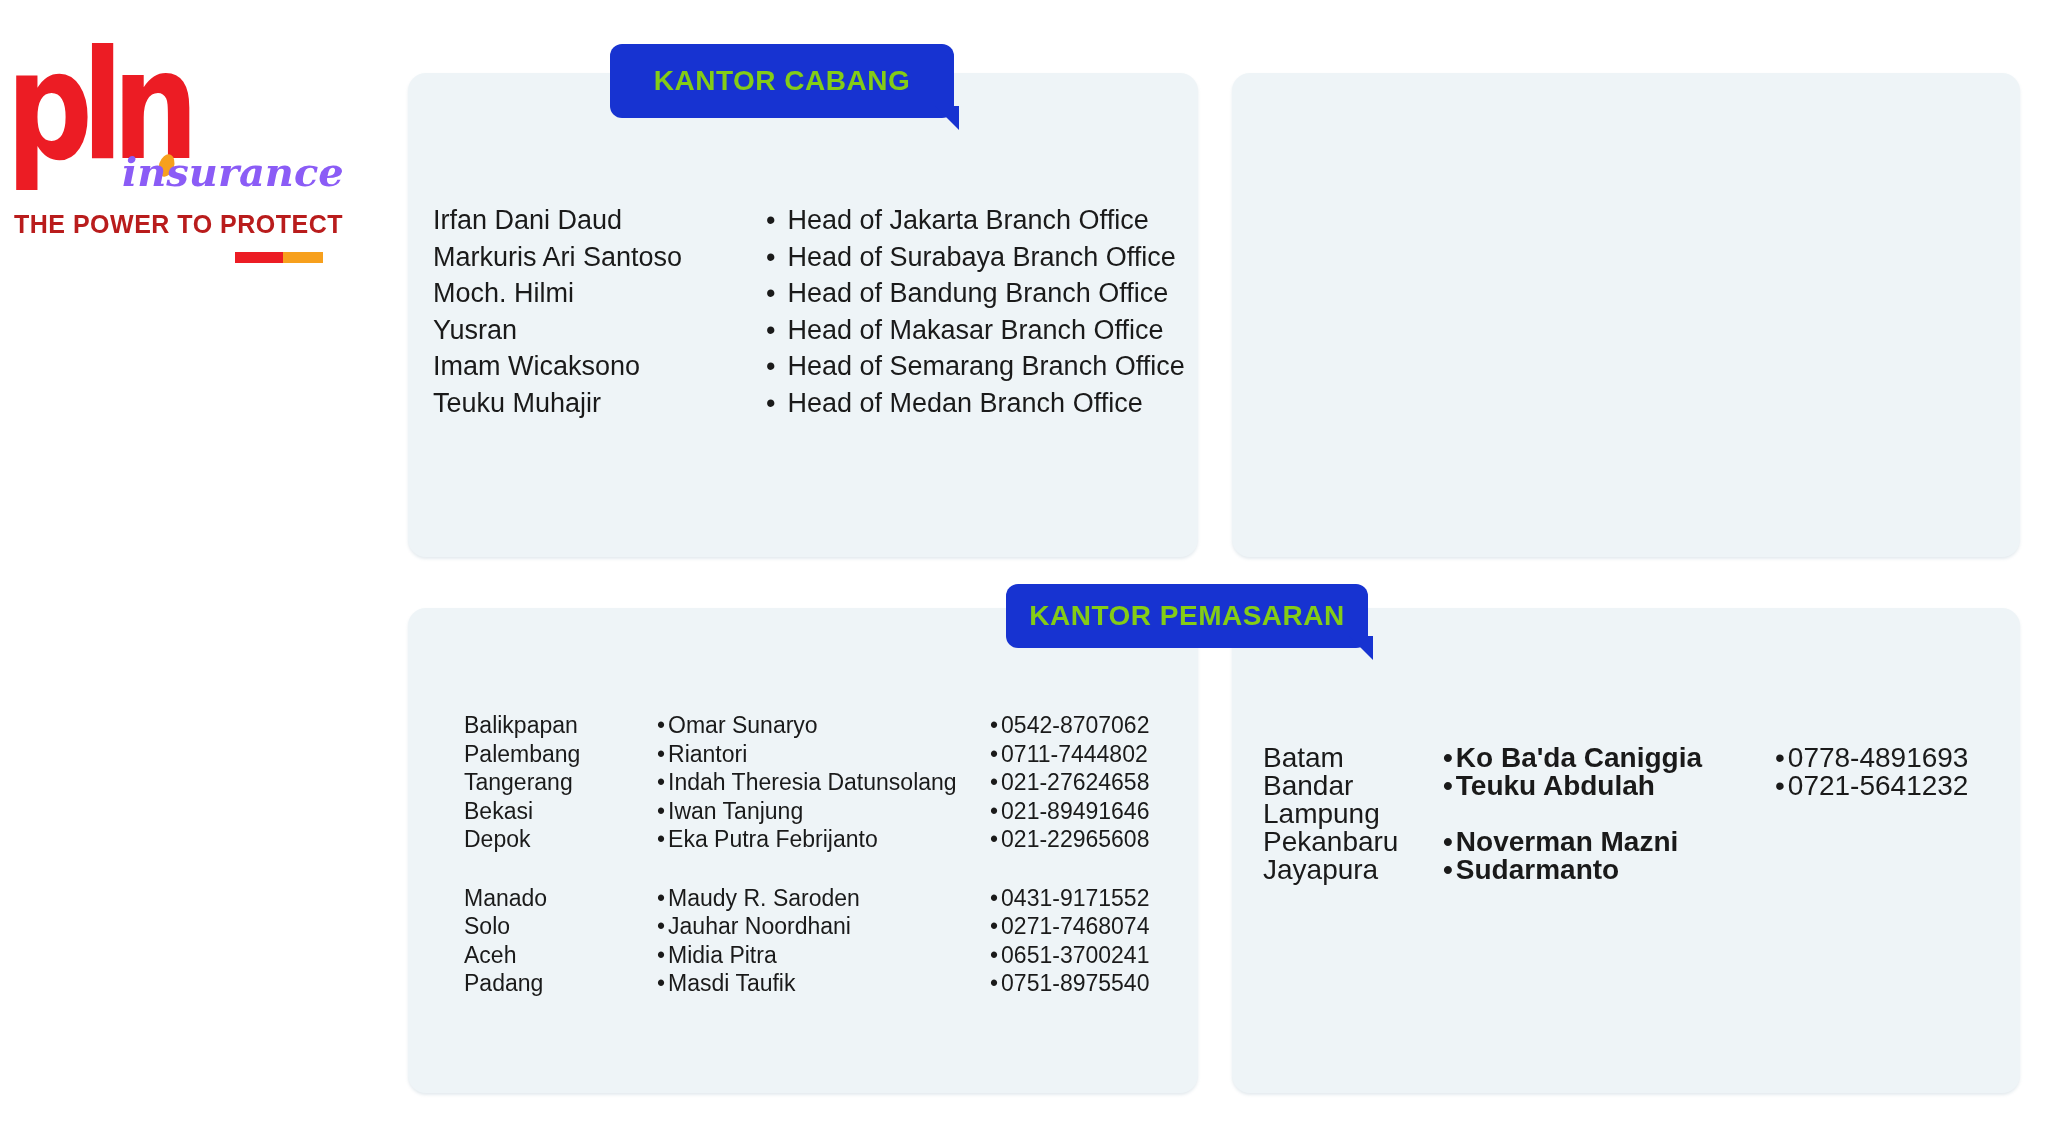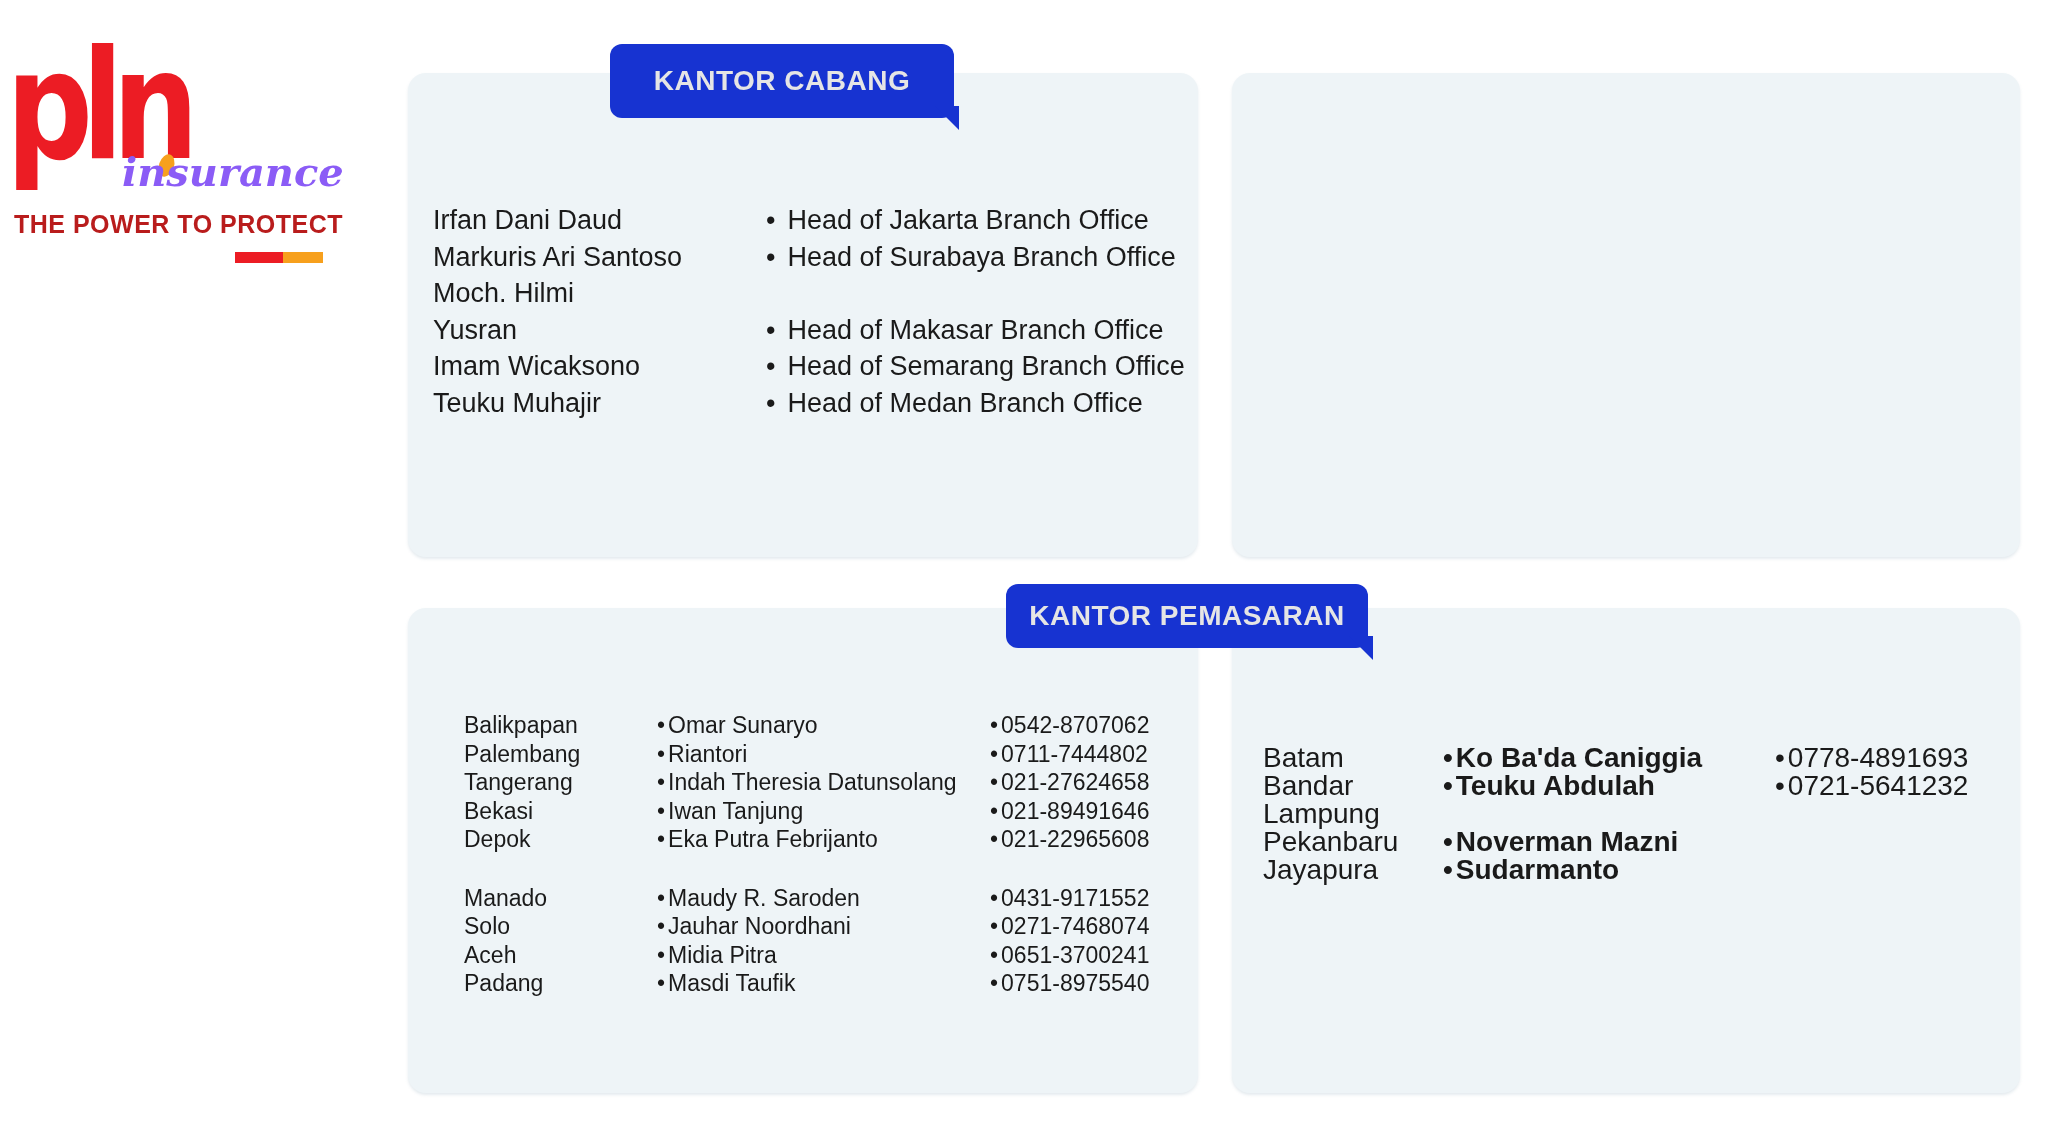--- a/index.html
+++ b/index.html
@@ -87,21 +87,21 @@
   }
   .panel-tl { left: 408px;  top: 73px;  width: 790px; height: 484px; }
   .panel-tr { left: 1232px; top: 73px;  width: 788px; height: 484px; }
   .panel-bl { left: 408px;  top: 608px; width: 790px; height: 485px; }
   .panel-br { left: 1232px; top: 608px; width: 788px; height: 485px; }
 
   
   .badge {
     position: absolute;
     background: #1733d1;
-    color: #e5e5e5;
+    color: #84cc16;
     font-weight: bold;
     border-radius: 12px;
     display: flex;
     align-items: center;
     justify-content: center;
     z-index: 5;
     letter-spacing: 0.5px;
   }
   .badge-cabang    { left: 610px;  top: 44px;  width: 344px; height: 74px; font-size: 28px; }
   .badge-pemasaran { left: 1006px; top: 584px; width: 362px; height: 64px; font-size: 28px; }
@@ -186,20 +186,21 @@
     <div class="branch-row">
       <div class="branch-name">Irfan Dani Daud</div>
       <div class="branch-role">Head of Jakarta Branch Office</div>
     </div>
     <div class="branch-row">
       <div class="branch-name">Markuris Ari Santoso</div>
       <div class="branch-role">Head of Surabaya Branch Office</div>
     </div>
     <div class="branch-row">
       <div class="branch-name">Moch. Hilmi</div>
+      <div class="branch-role">Head of Bandung Branch Office</div>
     </div>
     <div class="branch-row">
       <div class="branch-name">Yusran</div>
       <div class="branch-role">Head of Makasar Branch Office</div>
     </div>
     <div class="branch-row">
       <div class="branch-name">Imam Wicaksono</div>
       <div class="branch-role">Head of Semarang Branch Office</div>
     </div>
     <div class="branch-row">

